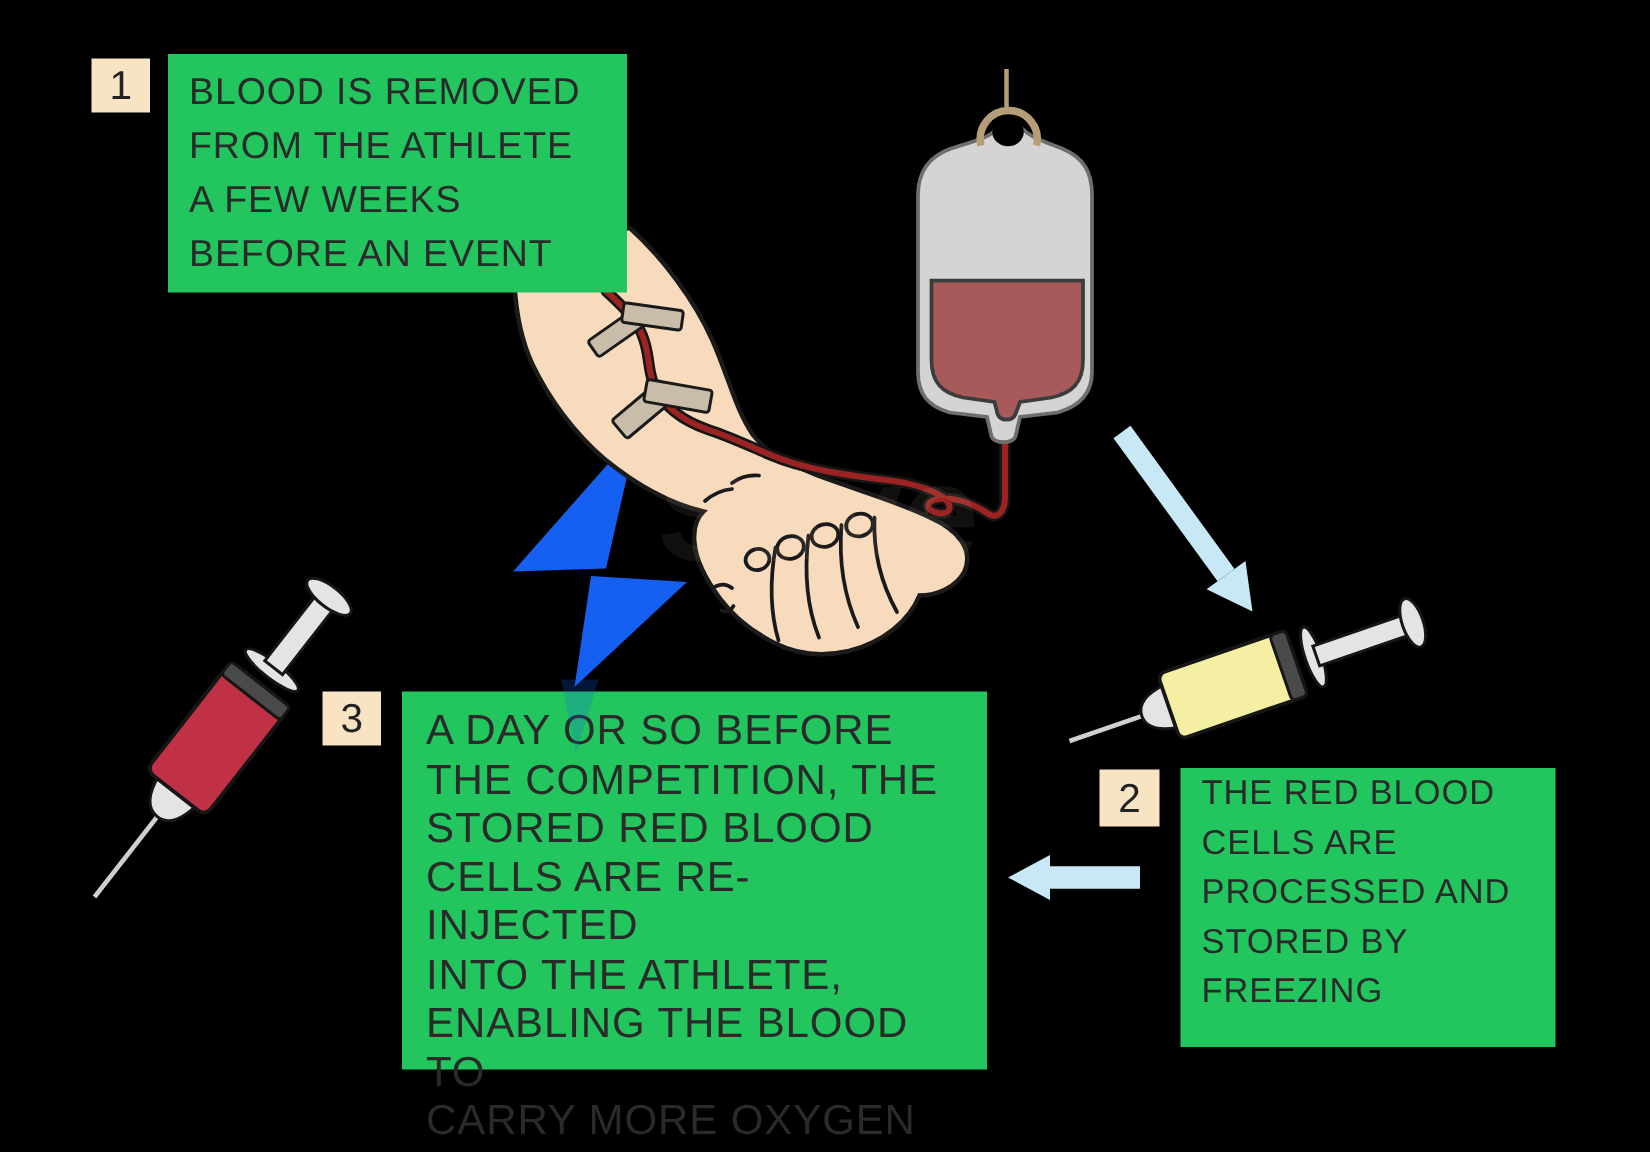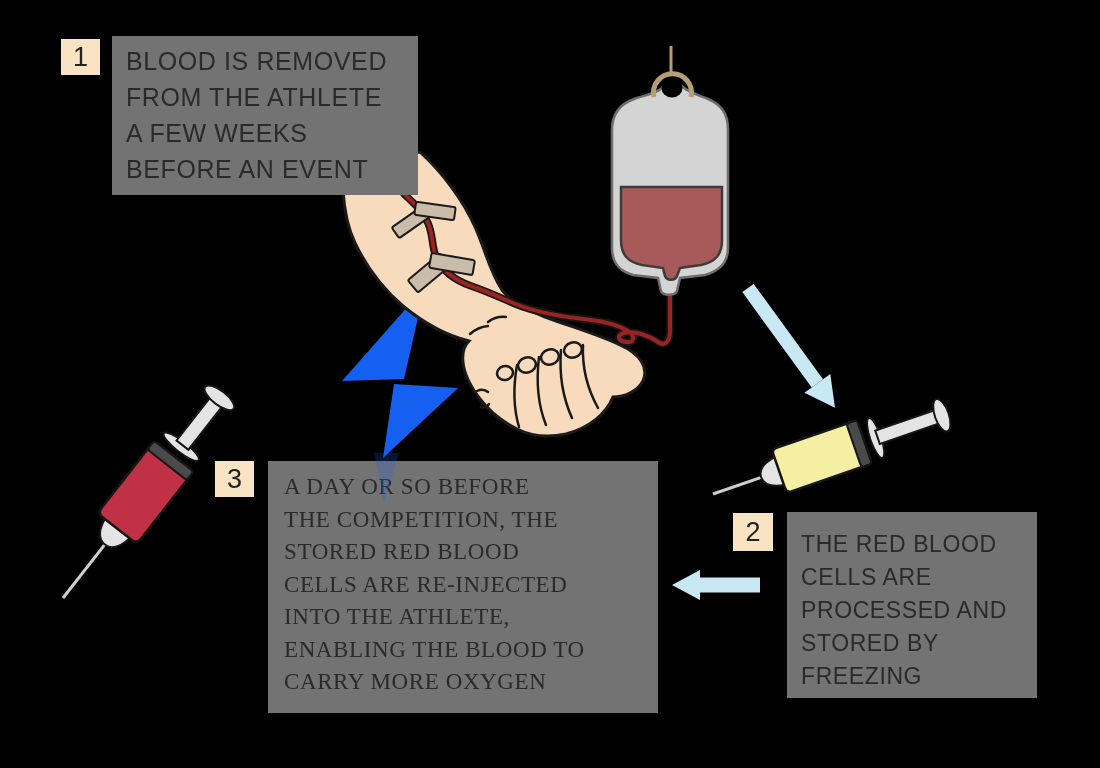--- a/index.html
+++ b/index.html
@@ -7,30 +7,30 @@
     position:relative;
     width:1100px;height:768px;
     background:#000;
     overflow:hidden;
     font-family:"Liberation Sans","DejaVu Sans",sans-serif;
   }
   .art,.overlay{position:absolute;left:0;top:0;width:1100px;height:768px;}
   .overlay{pointer-events:none;}
   .caption{
     position:absolute;
-    background:#737373;
+    background:#22c55e;
     color:#2a2a2a;
     white-space:pre-line;
     letter-spacing:0.6px;
     box-sizing:border-box;
     z-index:2;
   }
   .caption.c1{left:112px;top:36px;width:306px;height:159px;padding:7px 14px;font-size:25px;line-height:36px;}
-  .caption.c2{left:787px;top:512px;width:250px;height:186px;padding:16px 14px;font-size:23px;line-height:33px;}
-  .caption.c3{left:268px;top:461px;width:390px;height:252px;padding:10px 16px;font-size:23px;line-height:32.5px;font-family:Liberation Serif, serif;}
+  .caption.c2{left:787px;top:512px;width:250px;height:186px;padding:0 14px;font-size:23px;line-height:33px;}
+  .caption.c3{left:268px;top:461px;width:390px;height:252px;padding:10px 16px;font-size:28px;line-height:32.5px;}
   .badge{
     position:absolute;
     background:#f8e3c3;
     color:#222;
     display:flex;align-items:center;justify-content:center;
     font-size:27px;
     z-index:2;
   }
   .badge.n1{left:61px;top:39px;width:39px;height:36px;}
   .badge.n2{left:733px;top:513px;width:40px;height:38px;}
@@ -166,20 +166,21 @@
       <path d="M 90,-16 C 75,-14 68,-8 68,0 C 68,8 75,14 90,16 Z" fill="#e4e4e4" stroke="#161616" stroke-width="2"></path>
       <rect x="88" y="-25" width="92" height="50" rx="6" stroke="#161616" stroke-width="2.5" fill="#c03145"></rect>
       <rect x="169" y="-25" width="11" height="50" rx="3" fill="#4a4a4a" stroke="#161616" stroke-width="2"></rect>
       <ellipse cx="192" cy="0" rx="5.5" ry="22" fill="#e4e4e4" stroke="#161616" stroke-width="2"></ellipse>
       <rect x="194" y="-7.5" width="58" height="15" fill="#e4e4e4" stroke="#161616" stroke-width="2"></rect>
       <ellipse cx="254" cy="0" rx="7" ry="18" fill="#e4e4e4" stroke="#161616" stroke-width="2"></ellipse>
     </g>
   </svg>
 
   <div class="watermark">
+    <div>Save</div>
   </div>
 
   <div class="badge n1">1</div>
   <div class="badge n2">2</div>
   <div class="badge n3">3</div>
 
   <div class="caption c1">BLOOD IS REMOVED
 FROM THE ATHLETE
 A FEW WEEKS
 BEFORE AN EVENT</div>

